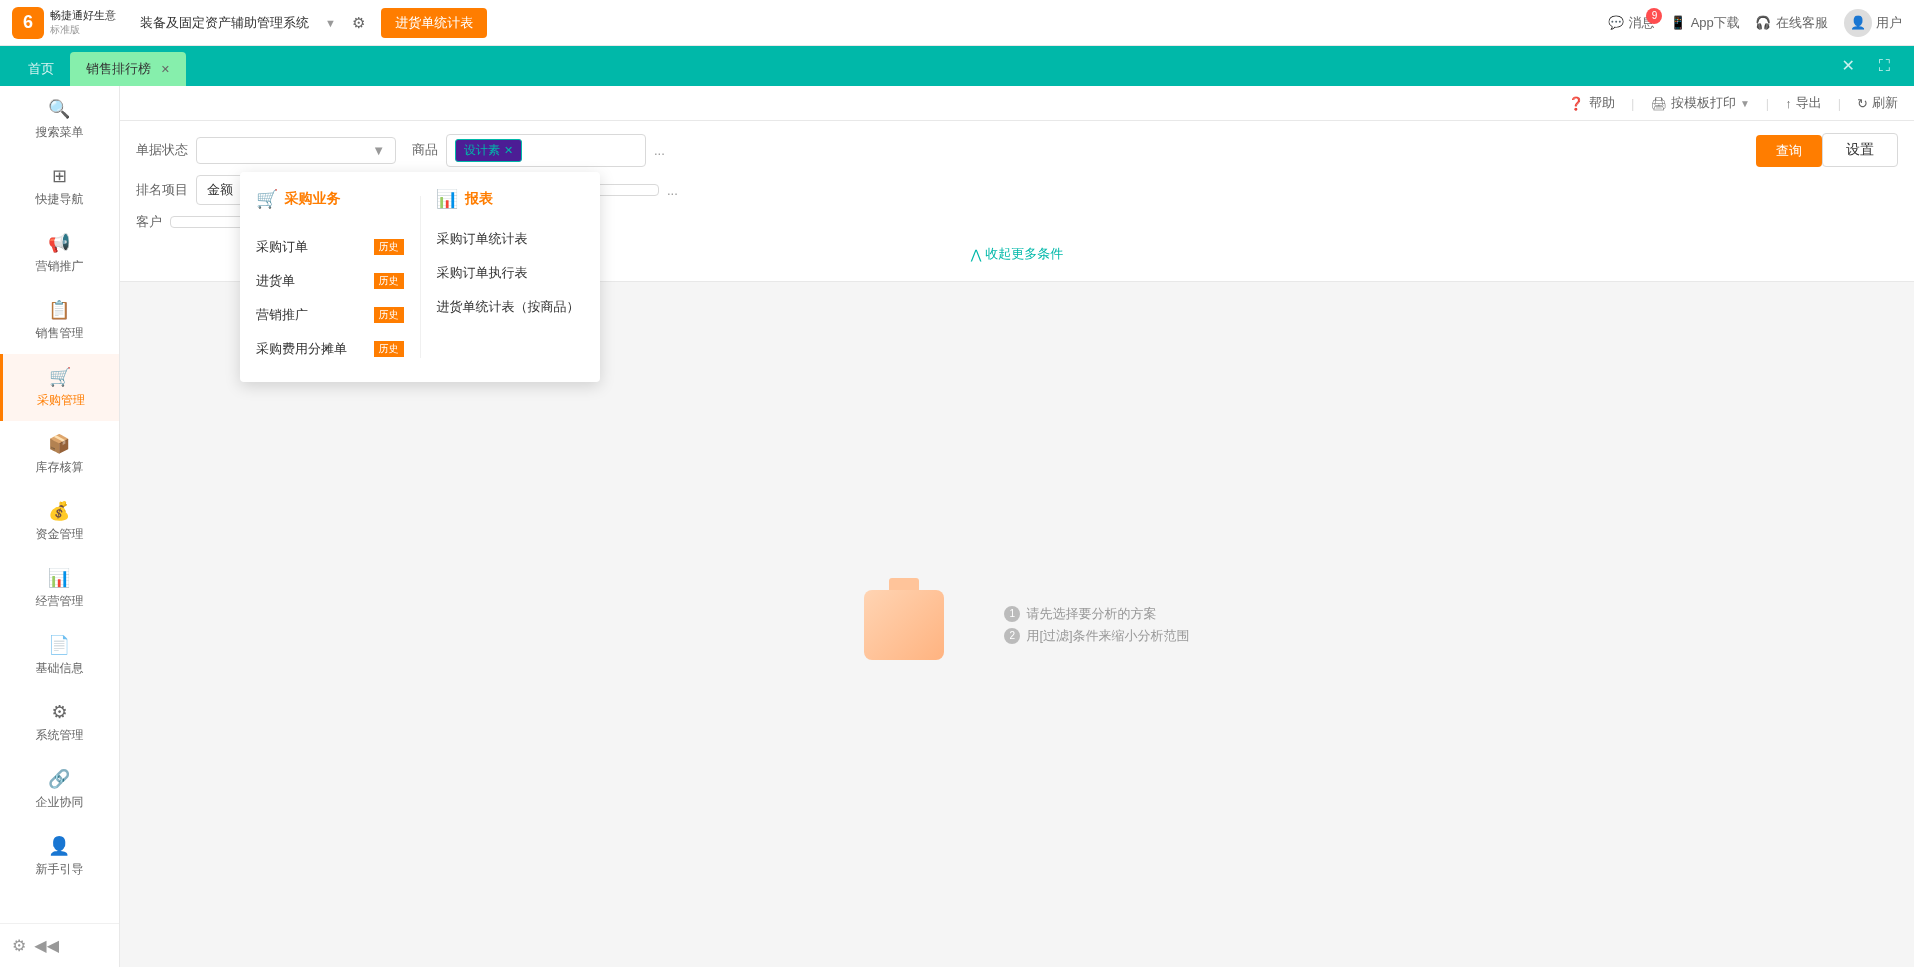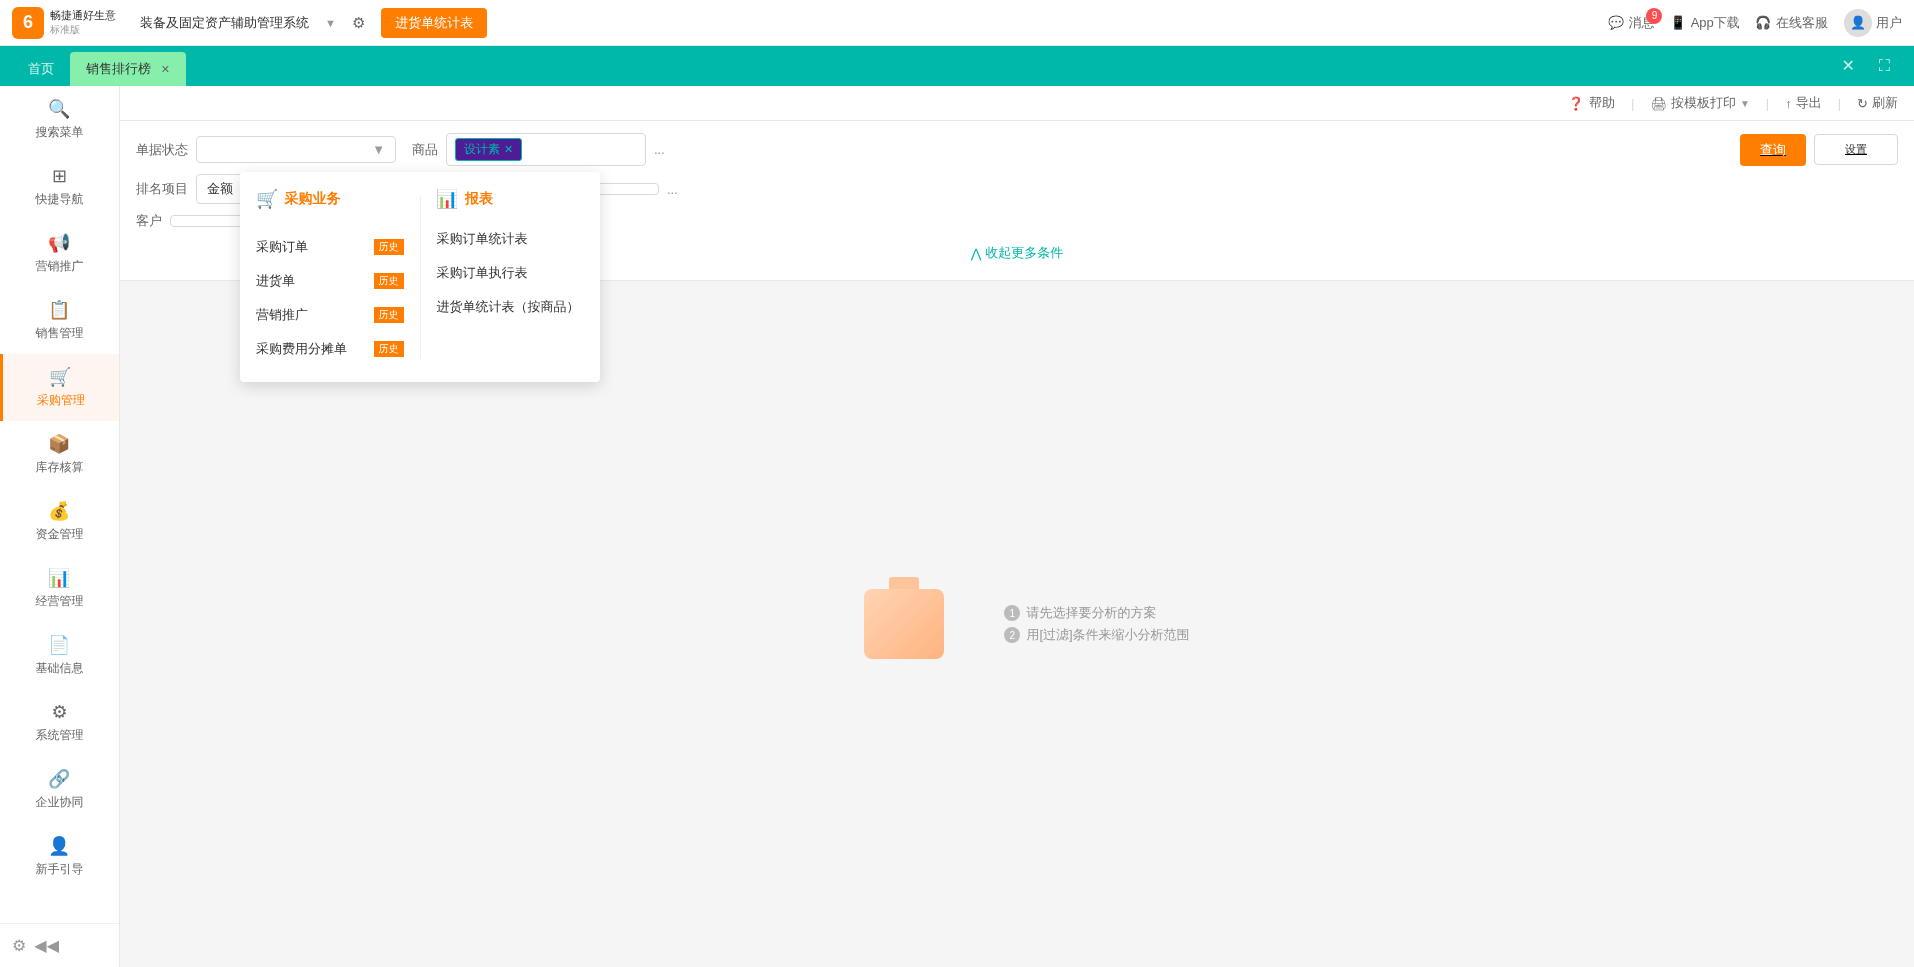--- a/index.html
+++ b/index.html
@@ -50,21 +50,21 @@
     
     .filter-area { background: #fff; padding: 12px 16px; border-bottom: 1px solid #e8e8e8; flex-shrink: 0; }
     .filter-row { display: flex; align-items: center; gap: 16px; margin-bottom: 8px; flex-wrap: wrap; }
     .filter-item { display: flex; align-items: center; gap: 8px; }
     .filter-label { color: #666; font-size: 13px; white-space: nowrap; }
     .filter-input { border: 1px solid #d9d9d9; border-radius: 4px; padding: 5px 10px; font-size: 13px; color: #333; min-width: 160px; }
     .filter-select { border: 1px solid #d9d9d9; border-radius: 4px; padding: 5px 10px; font-size: 13px; color: #333; min-width: 180px; display: flex; align-items: center; justify-content: space-between; cursor: pointer; }
     .tag { display: inline-flex; align-items: center; gap: 4px; background: #4c1d95; color: #00b8a9; border: 1px solid #00b8a9; border-radius: 3px; padding: 2px 8px; font-size: 12px; }
     .tag-close { cursor: pointer; color: #00b8a9; font-size: 11px; }
     .query-btn { background: #ff7d00; color: white; border: none; padding: 7px 20px; border-radius: 4px; cursor: pointer; font-size: 13px; }
-    .set-btn { background: #fff; color: #333; border: 1px solid #d9d9d9; padding: 7px 30px; border-radius: 4px; cursor: pointer; font-size: 11px; }
+    .set-btn { background: #fff; color: #333; border: 1px solid #d9d9d9; padding: 7px 23px; border-radius: 4px; cursor: pointer; font-size: 14px; }
     .collapse-btn { color: #00b8a9; font-size: 13px; cursor: pointer; display: flex; align-items: center; gap: 4px; margin: 0 auto; padding: 6px 0; }
 
     
     .date-shortcuts { display: flex; align-items: center; gap: 8px; }
     .date-short { font-size: 12px; color: #00b8a9; cursor: pointer; }
     .date-short.active { color: #ff7d00; }
 
     
     .empty-state { flex: 1; display: flex; flex-direction: column; align-items: center; justify-content: center; color: #999; gap: 12px; }
     .empty-text { font-size: 13px; color: #999; text-align: left; }
@@ -235,21 +235,21 @@
           <span class="filter-label">商品</span>
           <div style="display:flex;align-items:center;gap:6px;border:1px solid #d9d9d9;border-radius:4px;padding:4px 8px;min-width:200px;">
             <span class="tag">
               <span>设计素</span>
               <span class="tag-close">✕</span>
             </span>
           </div>
           <span style="color:#999;cursor:pointer">...</span>
         </div>
 
-        <div style="margin-left:auto;display:flex;gap:8px;align-items:flex-start;text-decoration:underline;">
+        <div style="margin-left:auto;display:flex;align-items:flex-end;">
           <button class="query-btn">查询</button>
           <button class="set-btn">设置</button>
         </div>
       </div>
 
       <div class="filter-row">
         <div class="filter-item">
           <span class="filter-label">排名项目</span>
           <div class="filter-select" style="min-width:200px;">
             <span>金额</span>

